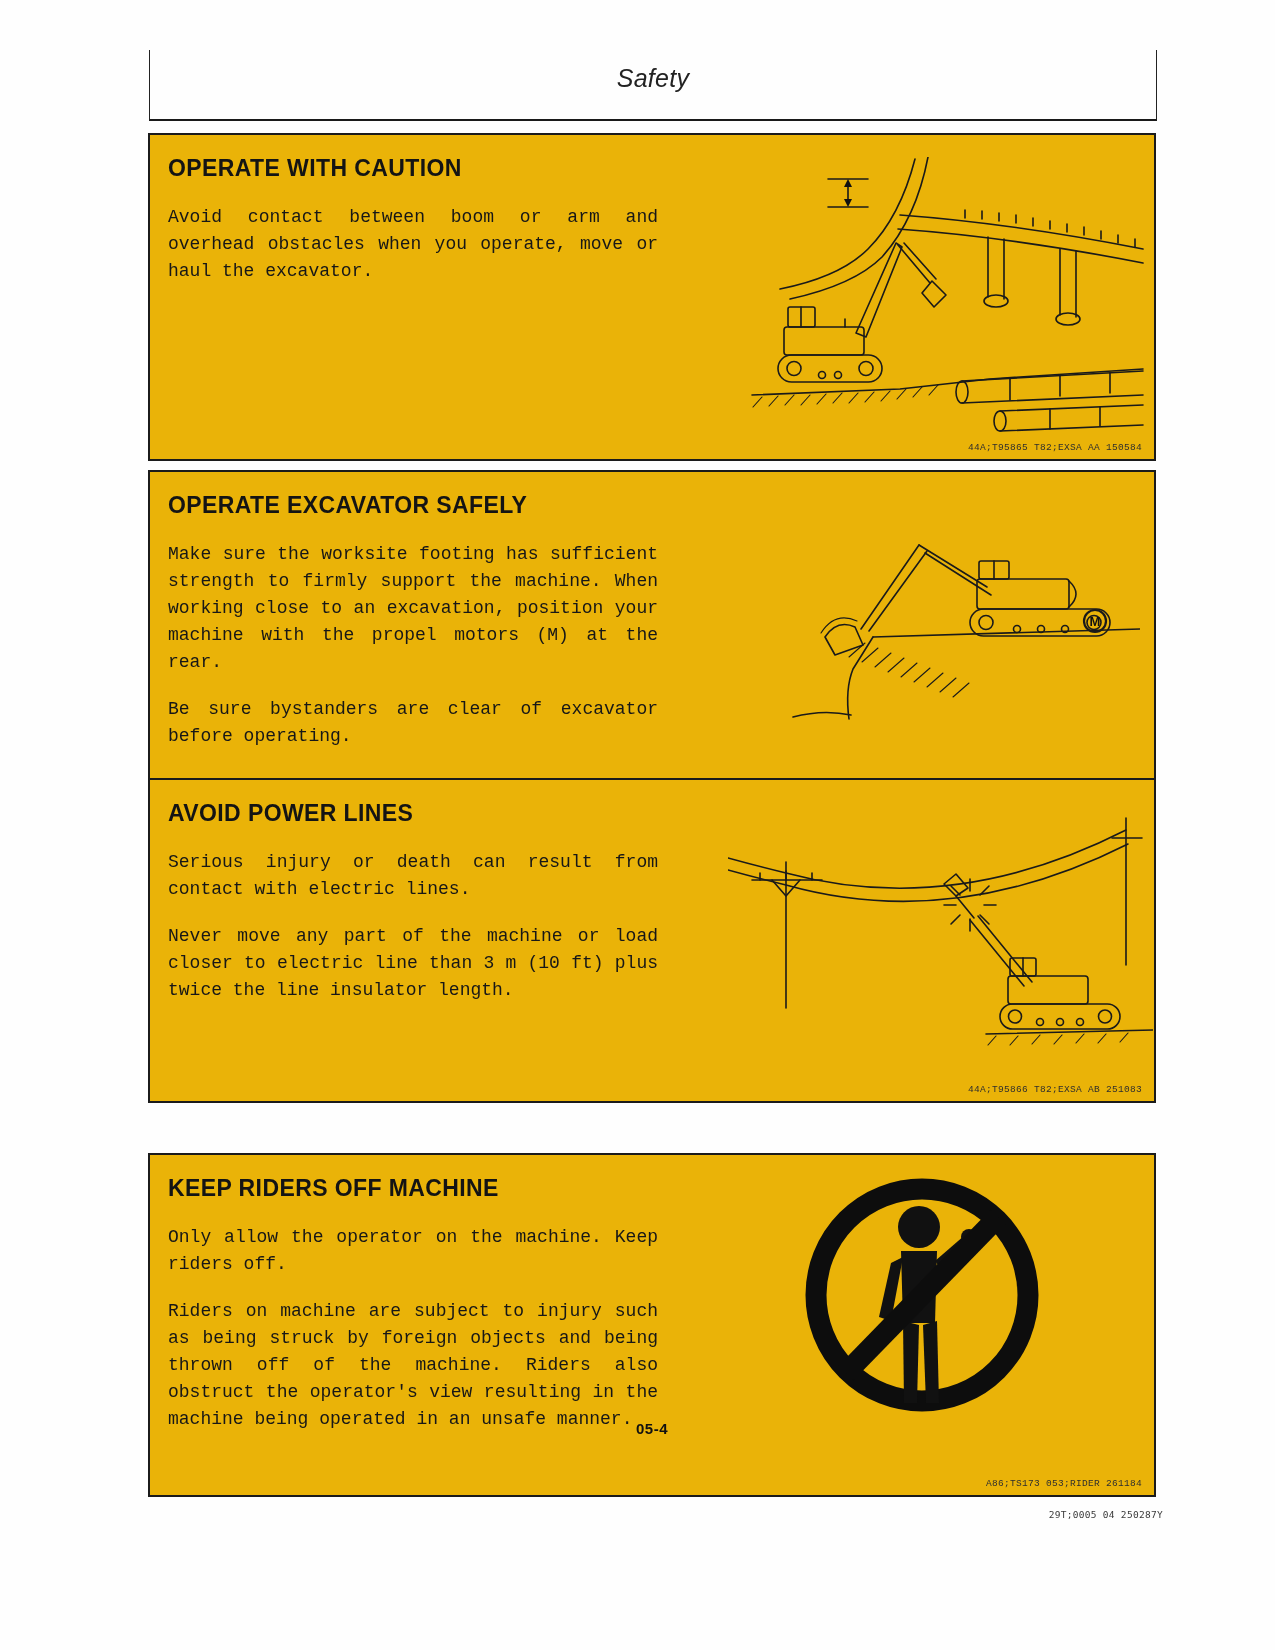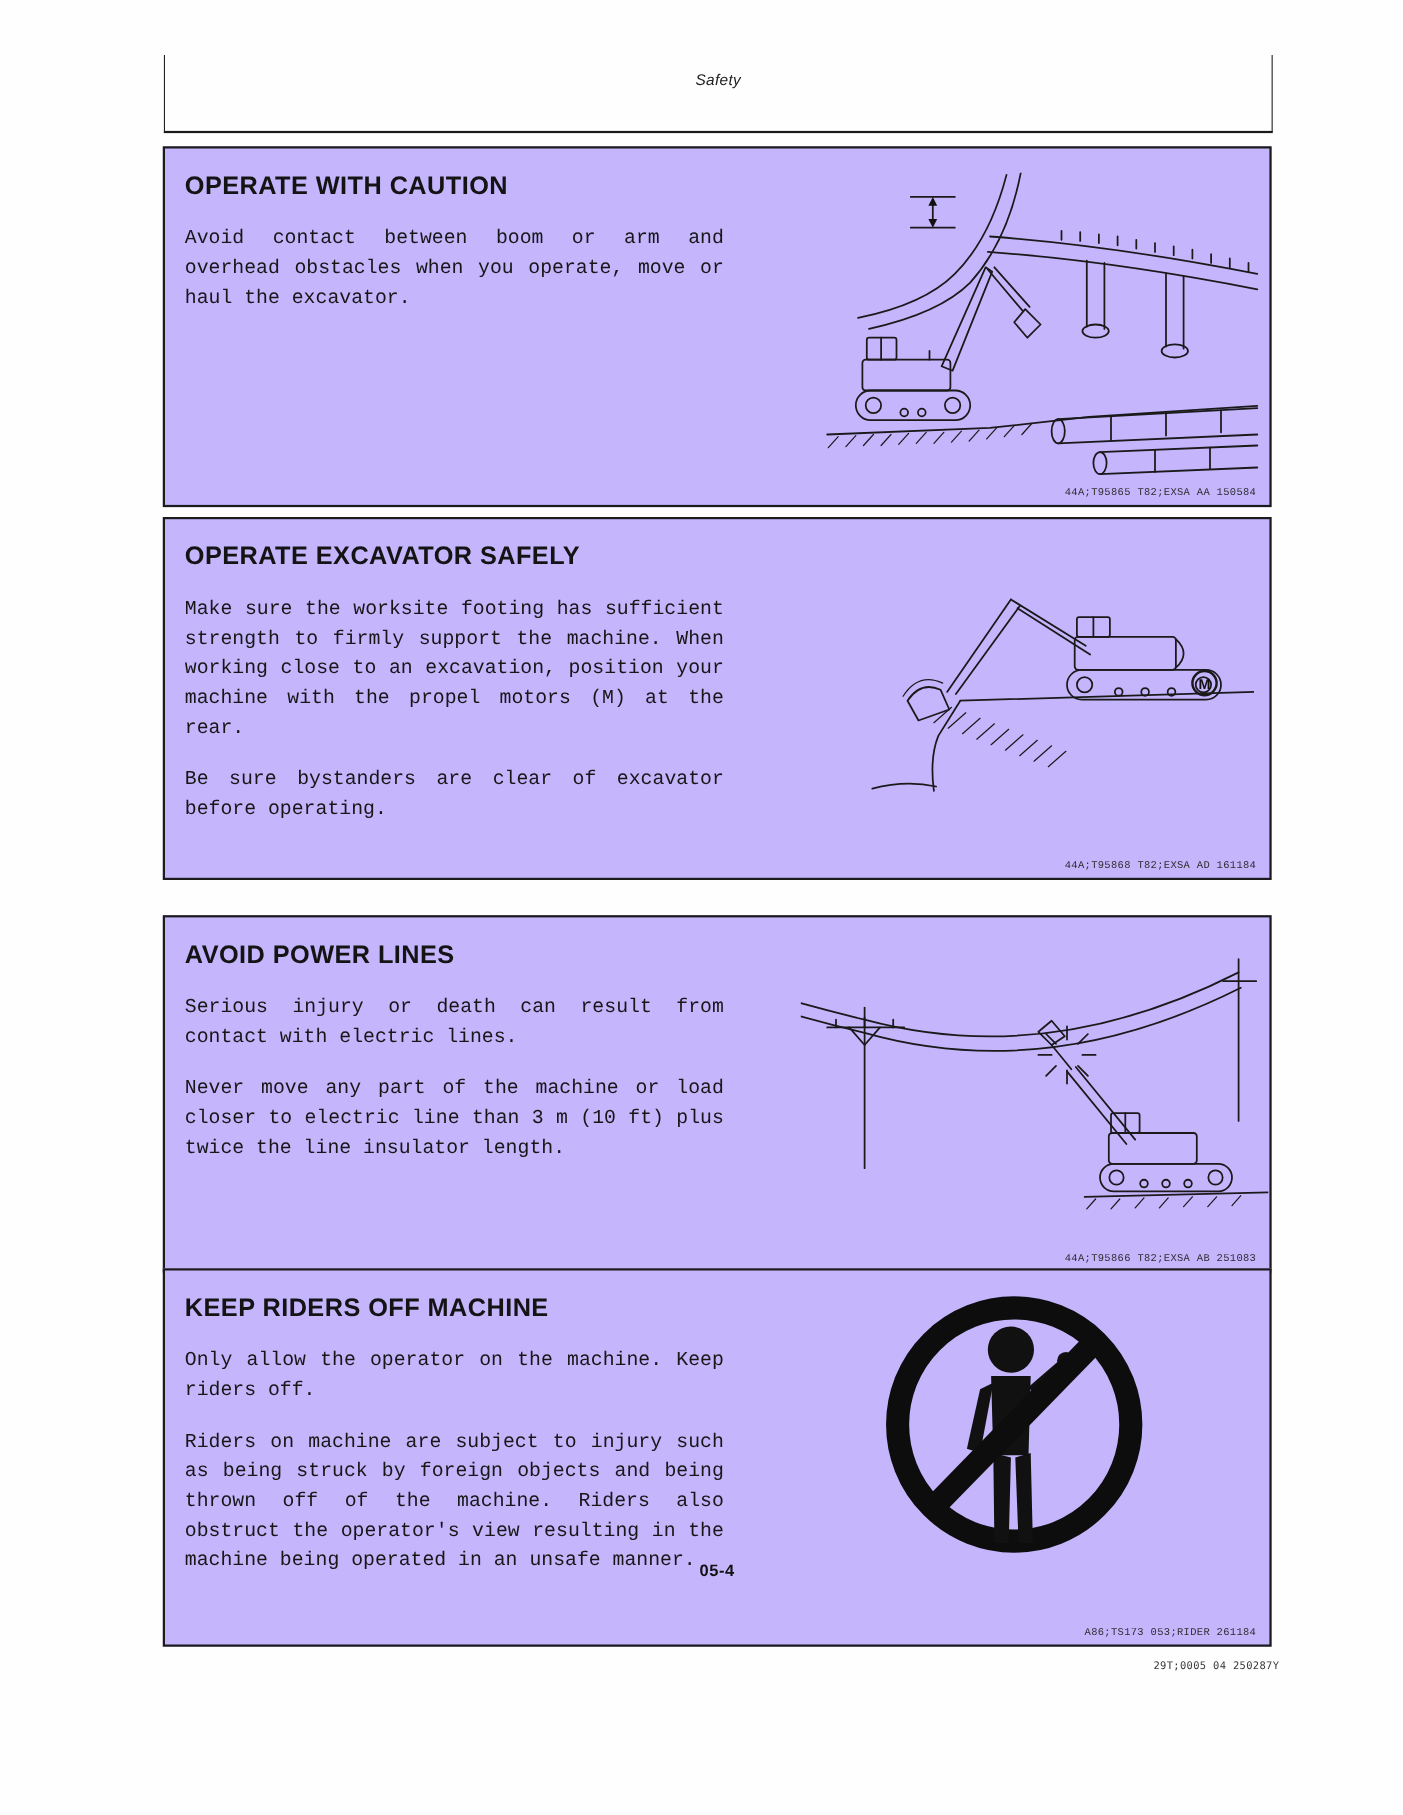--- a/index.html
+++ b/index.html
@@ -14,32 +14,32 @@
   .page{position:absolute;inset:0;background:#fefefe;}
 
   
   .header-box{
     position:absolute;left:149px;top:50px;width:1008px;height:71px;
     border-left:1.5px solid #222;border-right:1.5px solid #222;border-bottom:2px solid #1a1a1a;
     box-sizing:border-box;
   }
   .header-title{
     position:absolute;left:0;right:0;top:14px;
-    text-align:center;font-style:italic;font-size:14px;color:#222;
+    text-align:center;font-style:italic;font-size:25px;color:#222;
     letter-spacing:.3px;
   }
 
   
   .safety-box{
     position:absolute;left:148px;width:1008px;
-    border:2px solid #1b1b1b;background:#c4b5fd;box-sizing:border-box;
+    border:2px solid #1b1b1b;background:#eab308;box-sizing:border-box;
   }
   .box-1{top:133px;height:328px;}
   .box-2{top:470px;height:330px;}
-  .box-3{top:832px;height:325px;}
+  .box-3{top:778px;height:325px;}
   .box-4{top:1153px;height:344px;}
 
   .text-col{position:absolute;left:18px;top:20px;width:502px;}
   .section-title{
     font-size:23px;font-weight:bold;letter-spacing:.4px;
     margin:0 0 22px 0;color:#141414;
   }
   .body-text{
     font-size:18px;line-height:27px;text-align:justify;
     margin:0 12px 20px 0;color:#171717;font-family:Liberation Mono, monospace;

